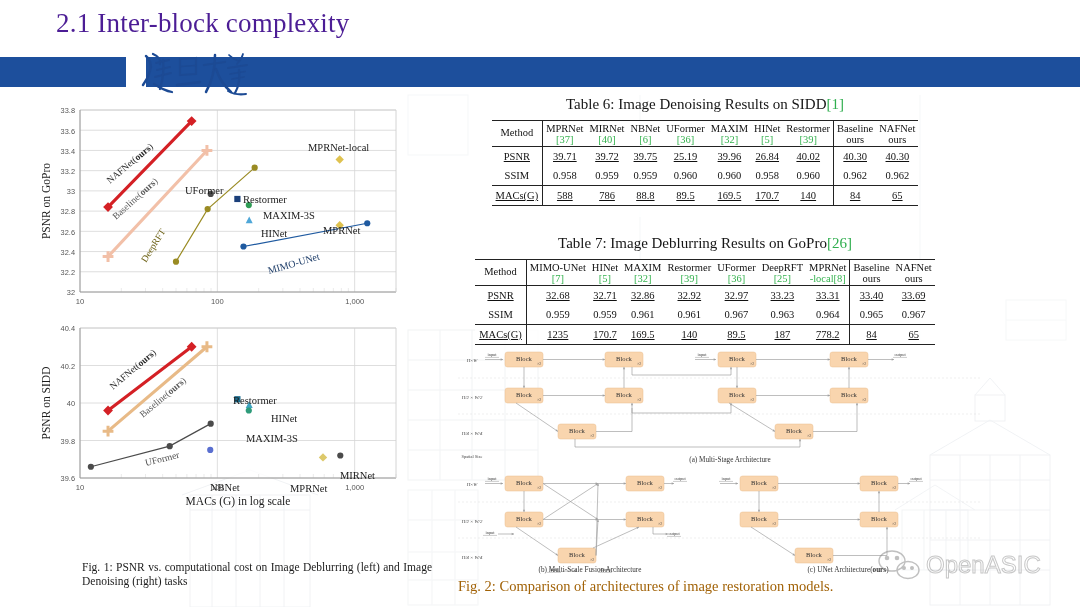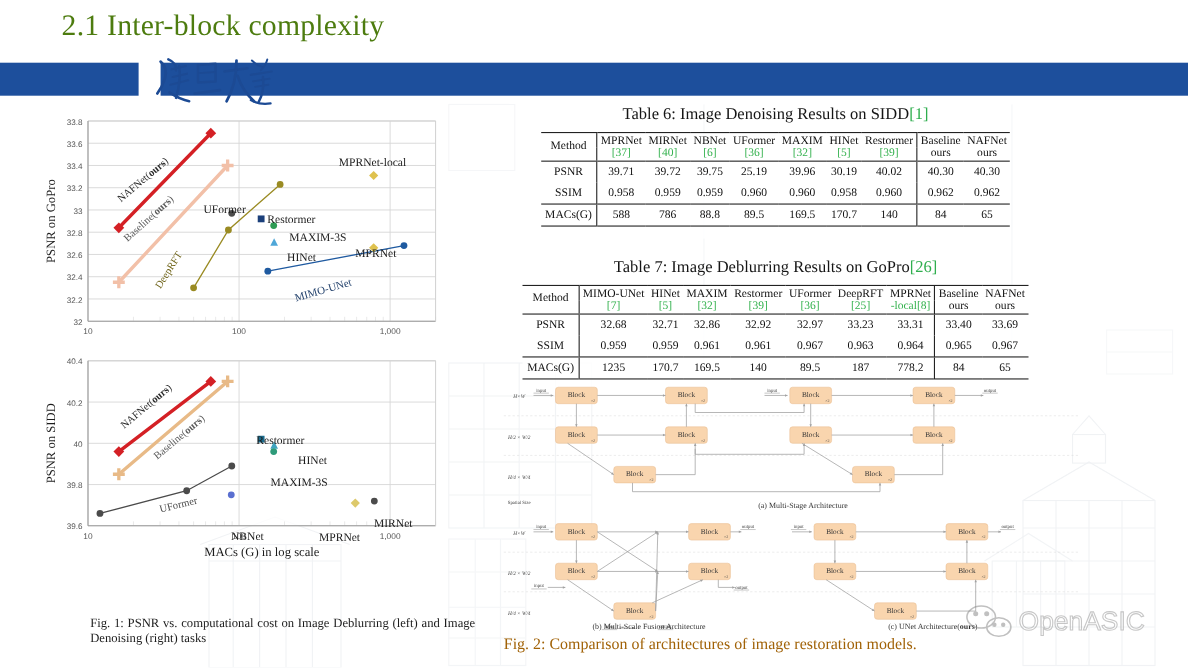--- a/index.html
+++ b/index.html
@@ -14,21 +14,21 @@
   }
   #slide { position: relative; width: 1080px; height: 607px; overflow: hidden; background:#fff; }
 
   
   .bg-art { position:absolute; inset:0; pointer-events:none; opacity:0.50; }
   .bg-art svg { width:100%; height:100%; display:block; }
 
   
   .slide-title {
     position: absolute; left: 56px; top: 8px;
-    font-size: 27px; color: #4d7c0f;
+    font-size: 27px; color: #4c1d95;
     font-family: "Liberation Serif", serif;
     letter-spacing: .2px;
     white-space: nowrap;
   }
 
   
   .bar-left { position:absolute; left:0; top:57px; width:126px; height:30px; background:#1d4f9c; }
   .bar-right{ position:absolute; left:146px; top:57px; width:934px; height:30px; background:#1d4f9c; }
   .uni-logo {
     position:absolute; left:140px; top:48px; width:110px; height:52px;
@@ -74,21 +74,21 @@
     margin:0 auto;
     background:rgba(255,255,255,0.82);
   }
   table.restab td, table.restab th { padding:0 3px; text-align:center; font-weight:normal; white-space:nowrap; }
   table.restab .rowlabel { font-weight:normal; padding:4px 4px; }
   table.restab thead tr.hdr-names td { padding-top:2px; }
   table.restab thead tr.hdr-cite td { padding-bottom:1px; }
   .cite { color:#35b24f; }
   .vsep { border-left:1.1px solid #222; }
   .top-rule   { border-top:1.3px solid #222; }
-  .mid-rule   { border-top:1.0px solid #222; }
+  .mid-rule   { border-top:1.0px solid #222;text-decoration:underline; }
   .bot-rule   { border-top:1.3px solid #222; }
   .hdr-box { border-top:1.3px solid #222; border-bottom:1.0px solid #222; }
   .bold { font-weight:bold; }
 
   .tbl-wrap { position:relative; }
   .tbl-wrap.t6 { margin-bottom:18px; }
 
   
   .arch { position:absolute; left:430px; top:336px; width:560px; height:244px; opacity:0.92; }
   .arch svg { width:100%; height:100%; display:block; }
@@ -437,21 +437,21 @@
             </tr>
           </thead>
           <tbody>
             <tr>
               <td class="rowlabel mid-rule">PSNR</td>
               <td class="mid-rule vsep">39.71</td>
               <td class="mid-rule">39.72</td>
               <td class="mid-rule">39.75</td>
               <td class="mid-rule">25.19</td>
               <td class="mid-rule">39.96</td>
-              <td class="mid-rule">30.19</td>
+              <td class="mid-rule">26.84</td>
               <td class="mid-rule">40.02</td>
               <td class="mid-rule vsep">40.30</td>
               <td class="mid-rule">40.30</td>
             </tr>
             <tr>
               <td class="rowlabel">SSIM</td>
               <td class=" vsep">0.958</td>
               <td class="">0.959</td>
               <td class="">0.959</td>
               <td class="">0.960</td>

